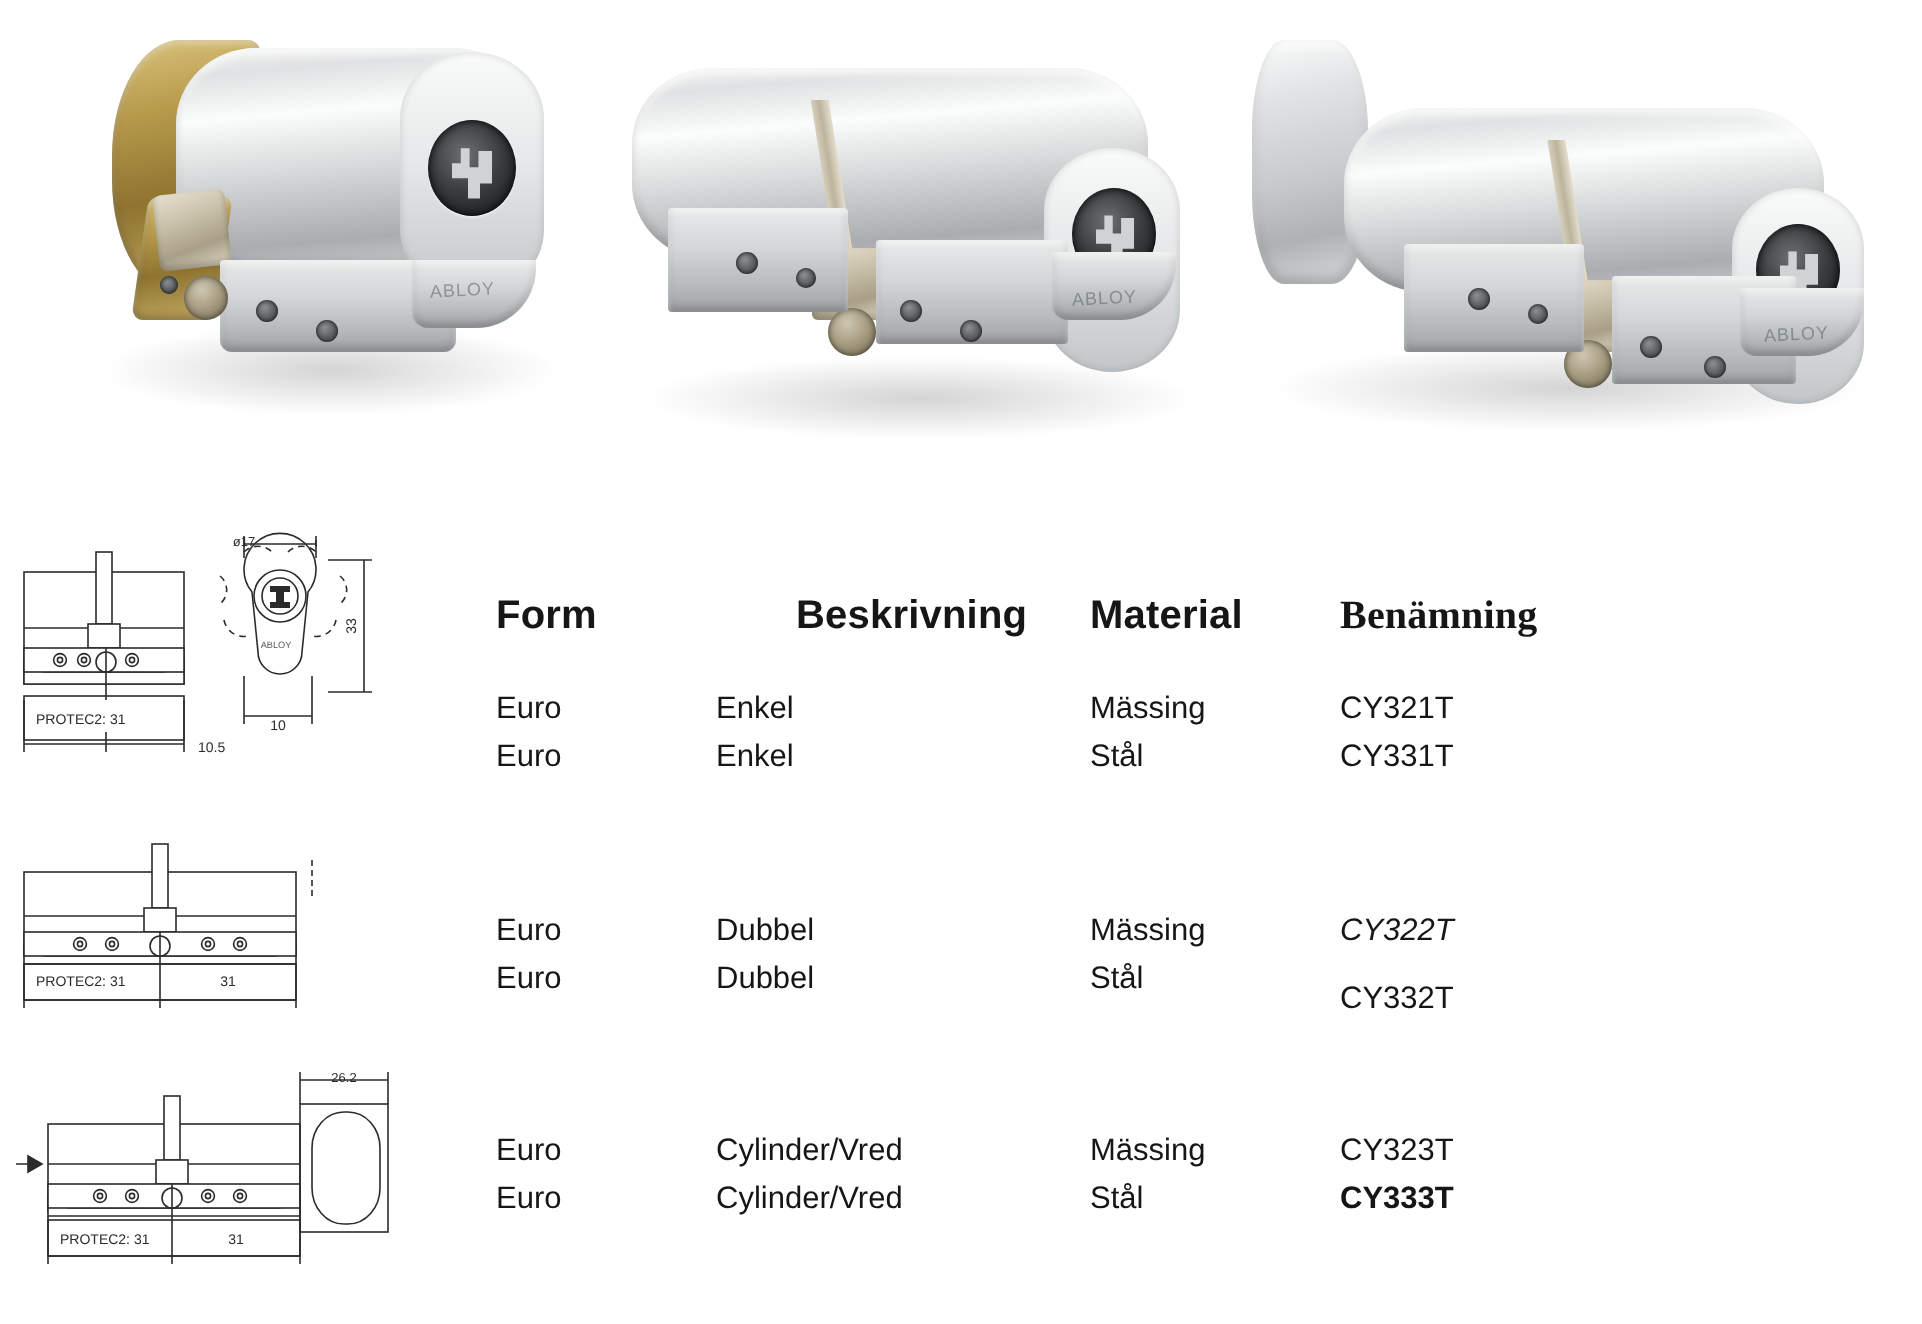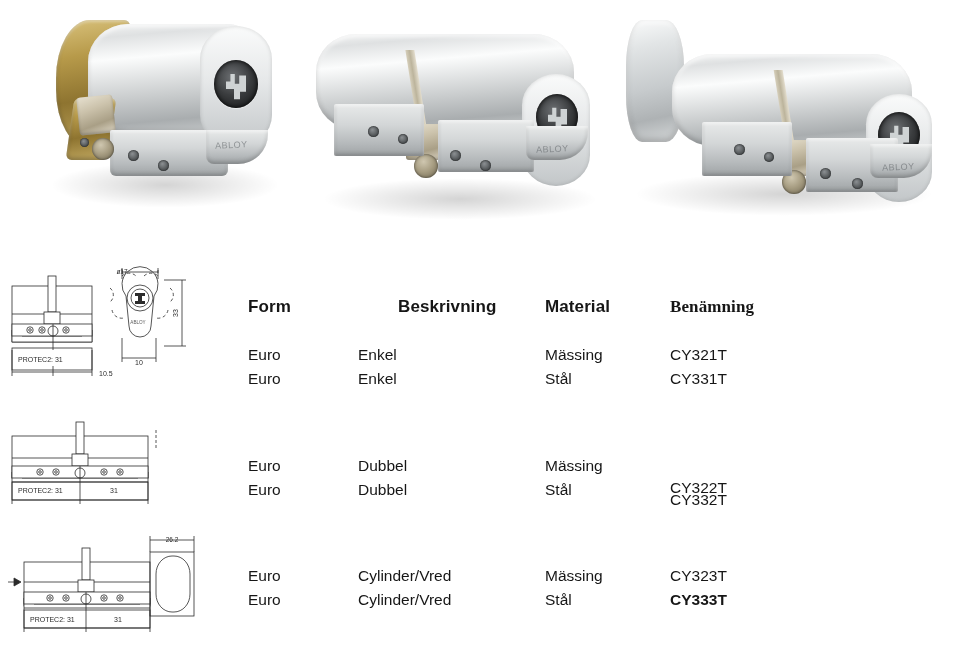--- a/index.html
+++ b/index.html
@@ -95,21 +95,21 @@
   
   .spec{position:absolute;left:0;top:0;width:961px;height:662px;}
   .cell{
     position:absolute;
     font-family:"Liberation Sans", sans-serif;
     font-size:15.5px;
     color:#161616;
     white-space:nowrap;
     line-height:1;
   }
-  .cell.hd{font-weight:bold;font-size:17px;letter-spacing:.1px;}
+  .cell.hd{font-weight:bold;font-size:20px;letter-spacing:.1px;}
 </style>
 </head>
 <body>
 
 <div class="page">
 
   <div class="photos">
 
     <div class="photo" style="left:40px;top:12px;width:250px;height:190px;">
       <div class="shadow-soft" style="left:10px;top:150px;width:230px;height:46px;"></div>
@@ -323,21 +323,21 @@
     <div class="cell" style="left:670px;top:347px;">CY321T</div>
 
     <div class="cell" style="left:248px;top:371px;">Euro</div>
     <div class="cell" style="left:358px;top:371px;">Enkel</div>
     <div class="cell" style="left:545px;top:371px;">Stål</div>
     <div class="cell" style="left:670px;top:371px;">CY331T</div>
 
     <div class="cell" style="left:248px;top:458px;">Euro</div>
     <div class="cell" style="left:358px;top:458px;">Dubbel</div>
     <div class="cell" style="left:545px;top:458px;">Mässing</div>
-    <div class="cell" style="left:670px;top:480px;">CY322T</div>
+    <div class="cell" style="left:670px;top:458px;font-style:italic;">CY322T</div>
 
     <div class="cell" style="left:248px;top:482px;">Euro</div>
     <div class="cell" style="left:358px;top:482px;">Dubbel</div>
     <div class="cell" style="left:545px;top:482px;">Stål</div>
     <div class="cell" style="left:670px;top:492px;">CY332T</div>
 
     <div class="cell" style="left:248px;top:568px;">Euro</div>
     <div class="cell" style="left:358px;top:568px;">Cylinder/Vred</div>
     <div class="cell" style="left:545px;top:568px;">Mässing</div>
     <div class="cell" style="left:670px;top:568px;">CY323T</div>

